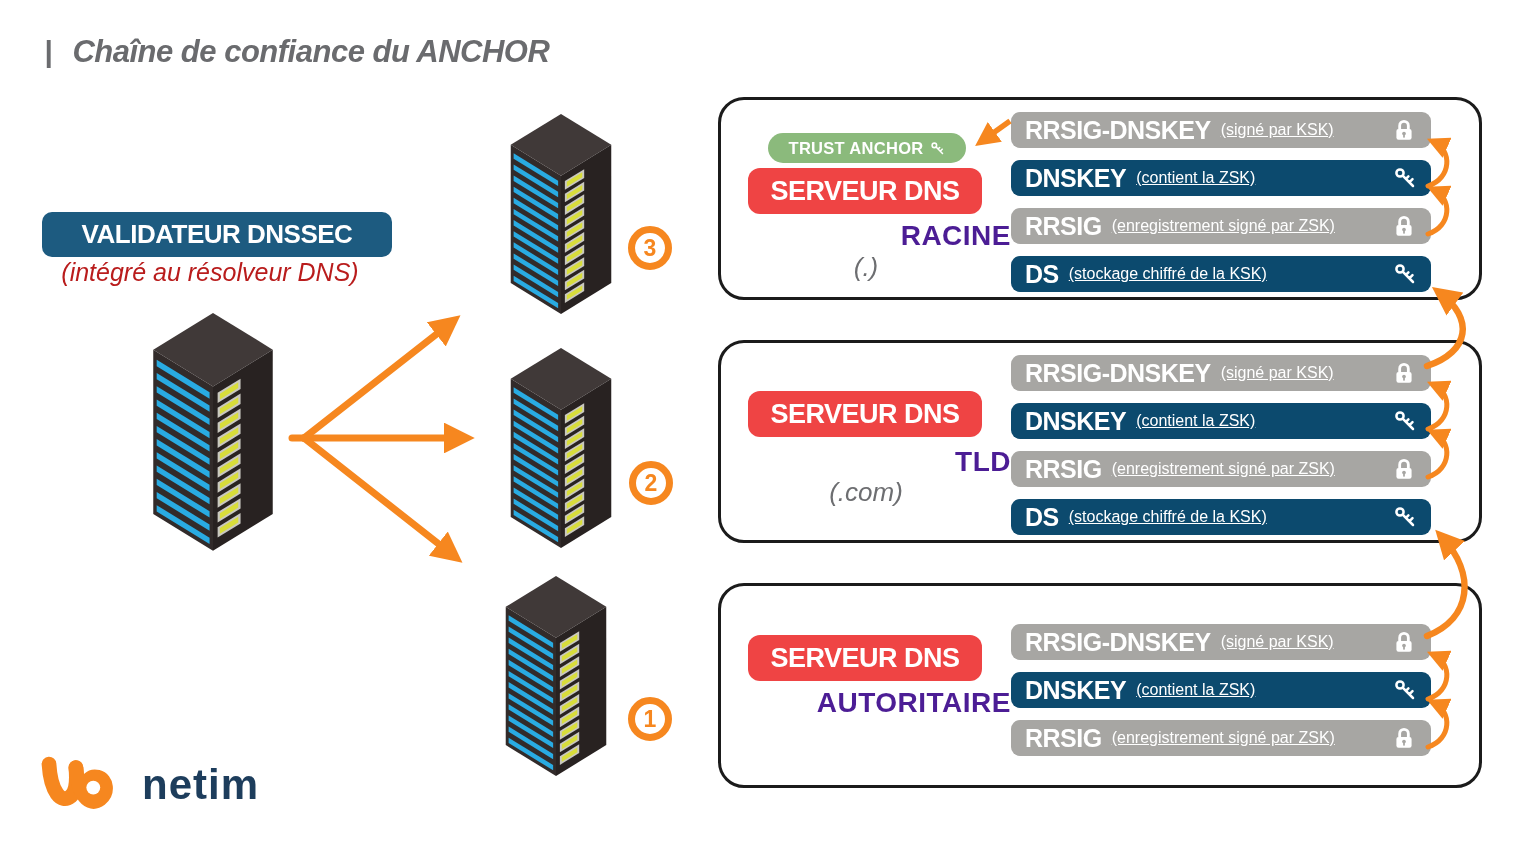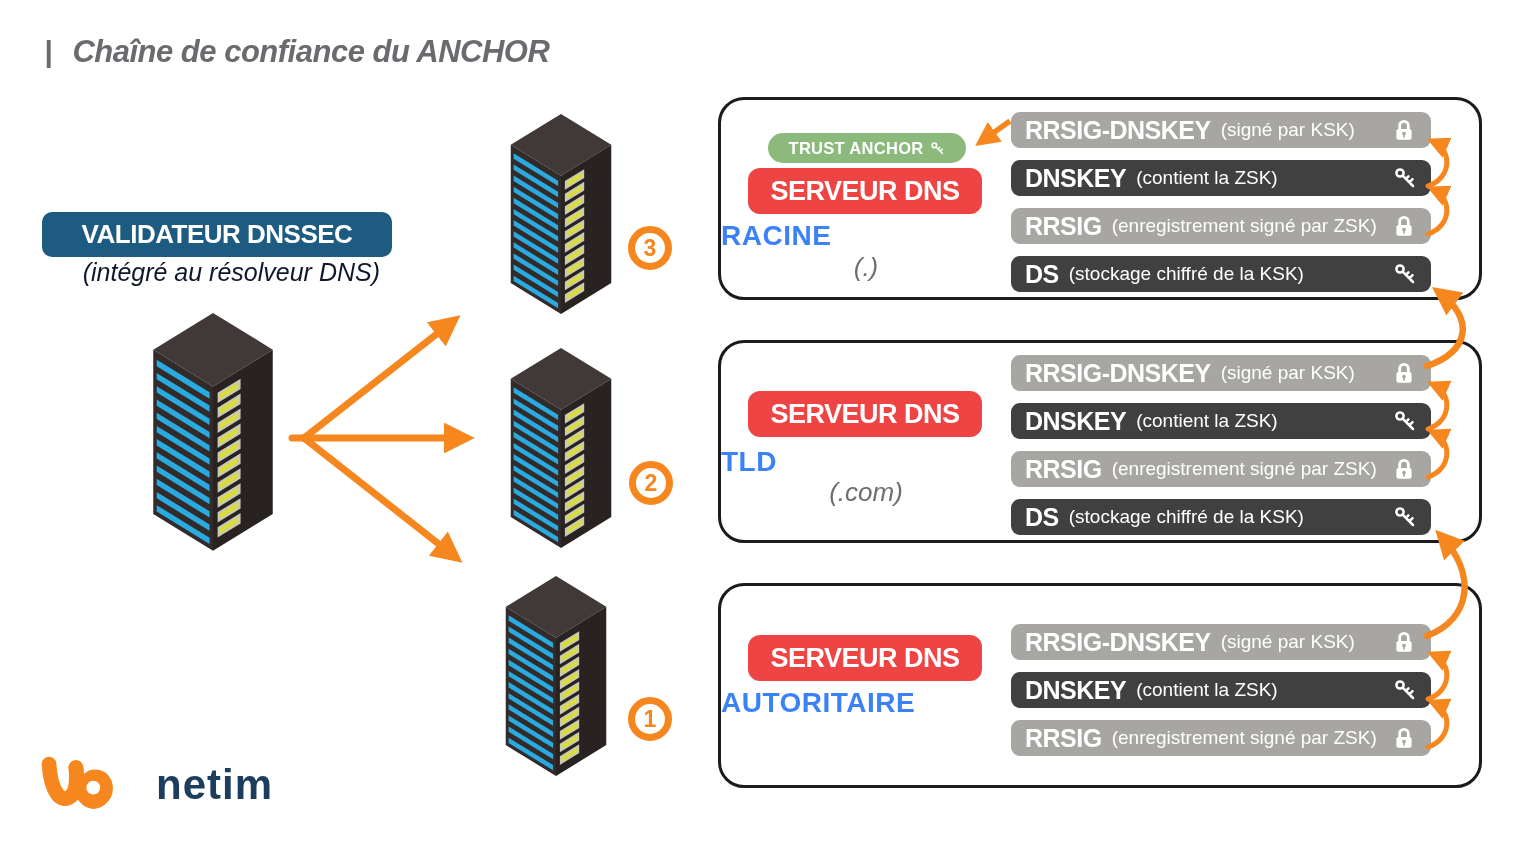--- a/index.html
+++ b/index.html
@@ -10,56 +10,56 @@
   
   .title-row{left:44px;top:34px;display:flex;align-items:center;gap:20px;
              color:#6a6b6e;font-style:italic;font-weight:bold;}
   .title-bar{font-size:30px;font-weight:bold;}
   .title-text{font-size:31px;letter-spacing:-0.5px;}
 
   
   .validator-pill{left:42px;top:212px;width:350px;height:45px;background:#1d5b80;
        border-radius:10px;color:#fff;font-weight:bold;font-size:26px;
        display:flex;align-items:center;justify-content:center;letter-spacing:-0.5px;}
-  .validator-sub{left:40px;top:258px;width:340px;text-align:right;color:#0f172a;
+  .validator-sub{left:40px;top:258px;width:340px;text-align:center;color:#b91c1c;
        font-style:italic;font-size:25px;}
 
   
   .zone-box{width:764px;height:203px;border:3px solid #1b1b1b;border-radius:26px;
             background:#fff;box-sizing:border-box;z-index:1;}
   .trust-pill{left:47px;top:33px;width:198px;height:30px;background:#8bba7c;border-radius:16px;
       color:#fff;font-weight:bold;font-size:16.5px;display:flex;align-items:center;
       justify-content:center;gap:7px;letter-spacing:0.3px;}
   .server-pill{left:27px;top:68px;width:234px;height:46px;background:#ef4444;border-radius:12px;
       color:#fff;font-weight:bold;font-size:27px;display:flex;align-items:center;
       justify-content:center;letter-spacing:-0.5px;}
-  .zone-name{left:0;width:290px;text-align:left;color:#3b82f6;font-weight:bold;
+  .zone-name{left:0;width:290px;text-align:right;color:#4c1d95;font-weight:bold;
       font-size:28px;letter-spacing:0.5px;}
   .zone-domain{left:0;width:290px;text-align:center;color:#6d6e71;font-style:italic;
       font-size:26px;}
 
   
   .record{left:290px;width:420px;height:36px;border-radius:9px;color:#fff;
       display:flex;align-items:center;gap:10px;padding:0 14px;box-sizing:border-box;}
   .record.gray{background:#a7a6a3;}
-  .record.green{background:#404040;}
+  .record.green{background:#0c4a6e;}
   .rec-name{font-weight:bold;font-size:25px;letter-spacing:-0.5px;white-space:nowrap;}
-  .rec-note{font-size:19px;white-space:nowrap;}
+  .rec-note{font-size:16px;white-space:nowrap;text-decoration:underline;}
   .rec-icon{margin-left:auto;display:flex;align-items:center;}
 
   
   .badge{width:30px;height:30px;border:7px solid #f6871f;border-radius:50%;background:#fff;
       color:#f6871f;font-weight:bold;font-size:23px;display:flex;align-items:center;
       justify-content:center;z-index:2;}
 
   
   #arrow-layer{left:0;top:0;z-index:5;pointer-events:none;}
 
   
-  .logo-row{left:38px;top:752px;display:flex;align-items:center;gap:30px;}
+  .logo-row{left:38px;top:752px;display:flex;align-items:center;gap:16px;}
   .logo-text{color:#1d3d5c;font-weight:bold;font-size:42px;letter-spacing:1px;}
 </style>
 </head>
 <body>
 
 <svg width="0" height="0" style="position:absolute" aria-hidden="true">
   <defs>
     <clipPath id="faceL">
         <polygon points="8,38 60,70 60,213 8,181"></polygon>
       </clipPath>

